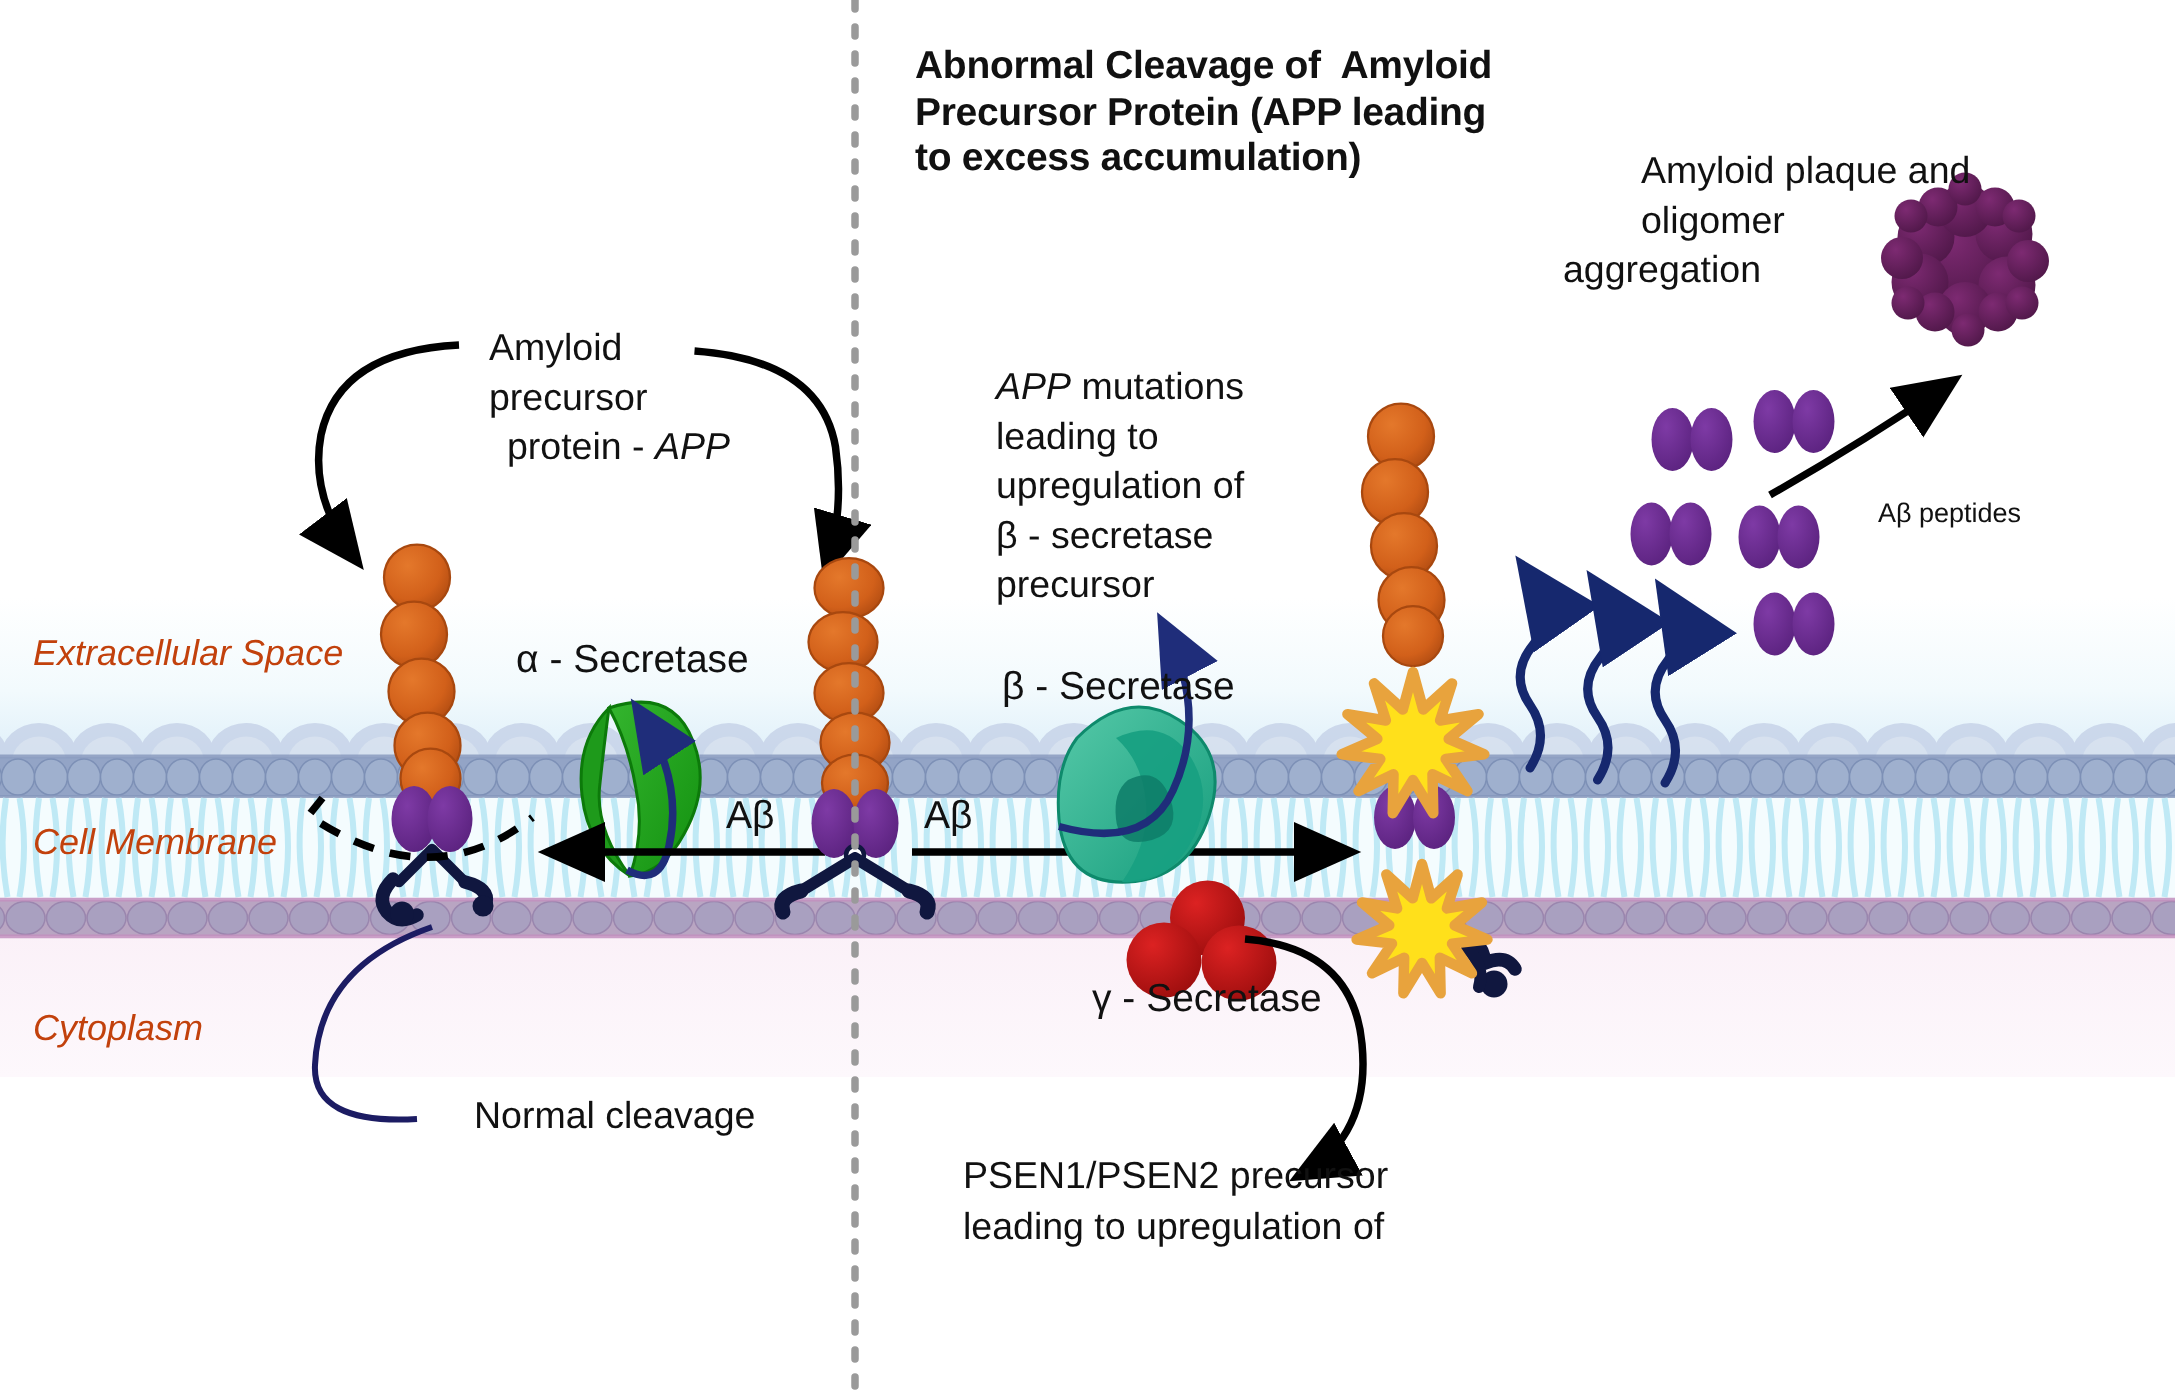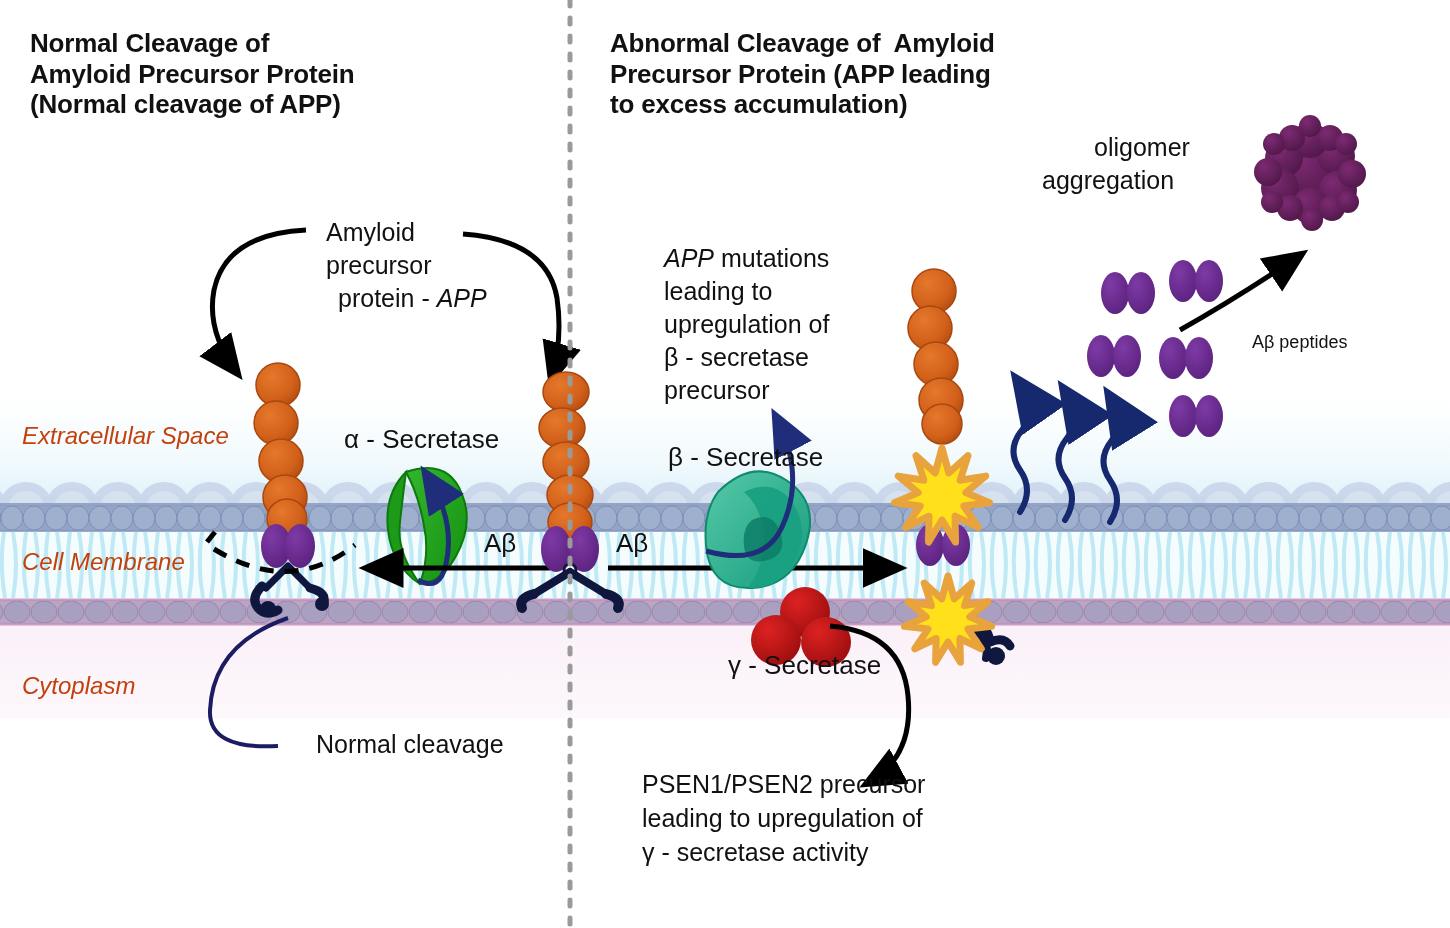--- a/index.html
+++ b/index.html
@@ -553,28 +553,26 @@
         <circle cx="1346" cy="144" r="11" fill="url(#gPlaque)"></circle>
         <circle cx="1272" cy="202" r="11" fill="url(#gPlaque)"></circle>
         <circle cx="1348" cy="202" r="11" fill="url(#gPlaque)"></circle>
         <circle cx="1310" cy="126" r="11" fill="url(#gPlaque)"></circle>
         <circle cx="1312" cy="220" r="11" fill="url(#gPlaque)"></circle>
       </g>
 
     <line x1="570" y1="0" x2="570" y2="928" stroke="#9A9A9A" stroke-width="5" stroke-dasharray="6 12" stroke-linecap="round"></line>
   </svg>
 
-  <div class="txt title" style="left:30px;top:28px;">Normal Cleavage of
-Amyloid Precursor Protein
-(Normal cleavage of APP)</div>
 
   <div class="txt title" style="left:610px;top:28px;">Abnormal Cleavage of  Amyloid
 Precursor Protein (APP leading
 to excess accumulation)</div>
 
+  <div class="txt body-txt" style="left:1094px;top:100px;">Amyloid plaque and</div>
   <div class="txt body-txt" style="left:1094px;top:133px;">oligomer</div>
   <div class="txt body-txt" style="left:1042px;top:166px;">aggregation</div>
 
   <div class="txt body-txt" style="left:326px;top:218px;">Amyloid</div>
   <div class="txt body-txt" style="left:326px;top:251px;">precursor</div>
   <div class="txt body-txt" style="left:326px;top:284px;margin-left:12px;"><span>protein - </span><span class="ital">APP</span></div>
 
   <div class="txt body-txt" style="left:664px;top:244px;"><span class="ital">APP</span><span> mutations</span></div>
   <div class="txt body-txt" style="left:664px;top:277px;">leading to</div>
   <div class="txt body-txt" style="left:664px;top:310px;">upregulation of</div>
@@ -591,15 +589,14 @@
 
   <div class="txt body-txt" style="left:484px;top:528px;font-size:26px;">Aβ</div>
   <div class="txt body-txt" style="left:616px;top:528px;font-size:26px;">Aβ</div>
 
   <div class="txt body-txt" style="left:1252px;top:332px;font-size:18px;">Aβ peptides</div>
 
   <div class="txt body-txt" style="left:300px;top:730px;margin-left:16px;">Normal cleavage</div>
 
   <div class="txt body-txt" style="left:642px;top:770px;">PSEN1/PSEN2 precursor</div>
   <div class="txt body-txt" style="left:642px;top:804px;">leading to upregulation of</div>
-  <div class="txt body-txt" style="left:642px;top:838px;">γ - secretase activity</div>
 
 </div>
 
 </body></html>

